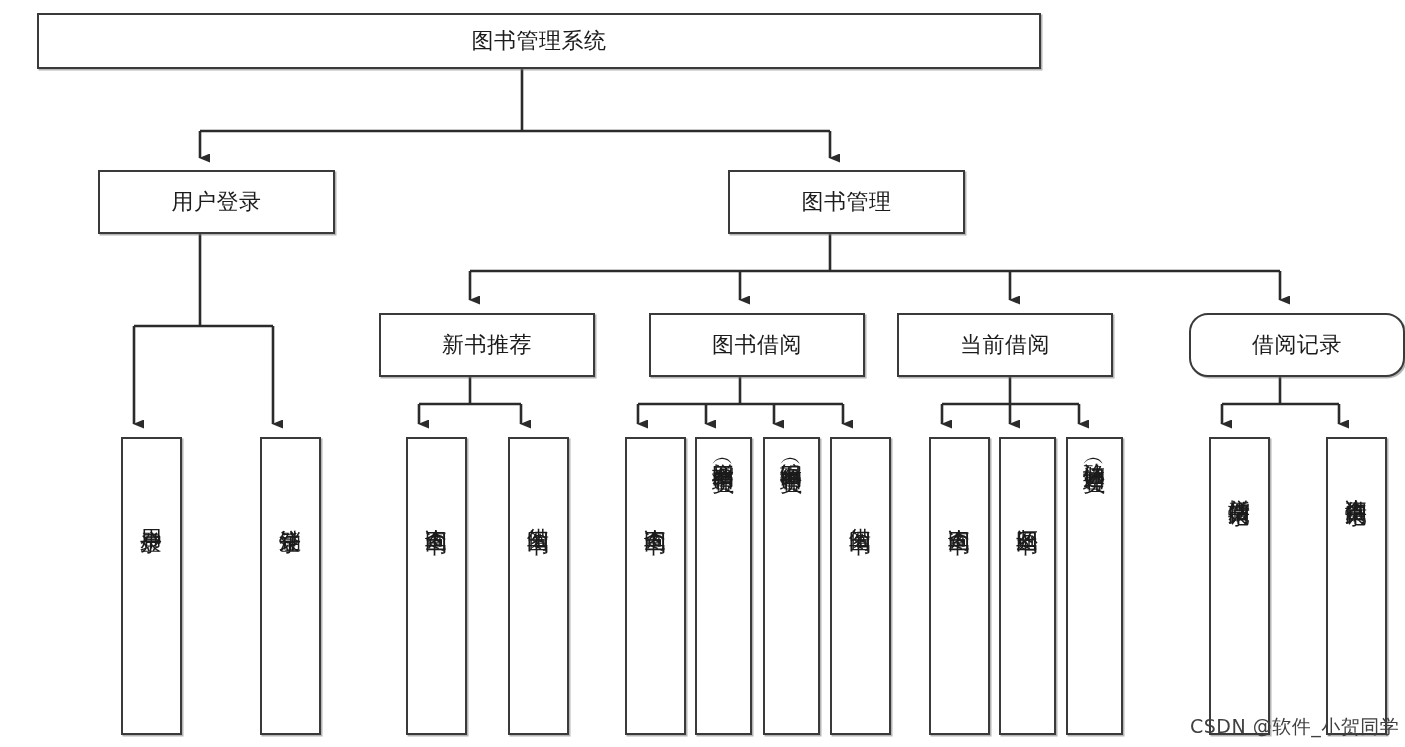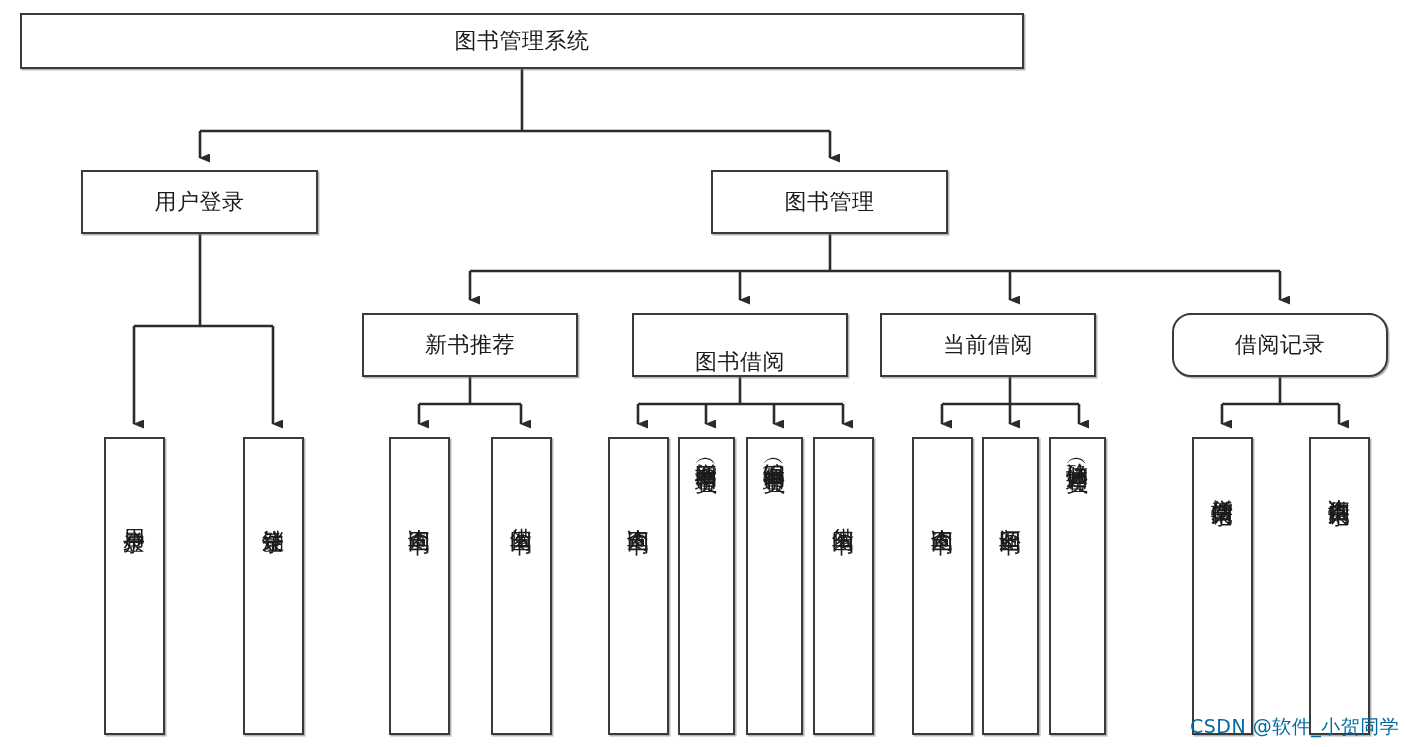--- a/index.html
+++ b/index.html
@@ -28,20 +28,21 @@
   }
   .node {
     position: absolute;
     box-sizing: border-box;
     background: #ffffff;
     border: 2.5px solid #3a3a3a;
     display: flex;
     align-items: center;
     justify-content: center;
     box-shadow: 1.5px 1.5px 0 0 rgba(120,120,120,0.55);
+    margin-left: 17px;
   }
   .node .label {
     color: #1b1b1b;
     font-size: 22px;
     line-height: 1.18;
     letter-spacing: 0.5px;
     white-space: nowrap;
     text-align: center;
   }
   .node.leaf {
@@ -53,21 +54,21 @@
     writing-mode: vertical-rl;
     text-orientation: upright;
     white-space: normal;
     font-size: 22px;
     line-height: 1.05;
     letter-spacing: 1.5px;
     max-height: 100%;
   }
   .watermark {
     position: absolute;
-    color: #0369a1;
+    color: #404040;
     font-size: 19px;
     letter-spacing: 0.5px;
     white-space: nowrap;
     user-select: none;
   }
 </style>
 </head>
 <body>
 
 <div id="canvas">
@@ -131,21 +132,21 @@
   </div>
 
   <div class="node" style="left:711px; top:170px; width:237px; height:64px;align-items:center;">
     <span class="label">图书管理</span>
   </div>
 
   <div class="node" style="left:362px; top:313px; width:216px; height:64px;">
     <span class="label">新书推荐</span>
   </div>
 
-  <div class="node" style="left:632px; top:313px; width:216px; height:64px;align-items:flex-end;">
+  <div class="node" style="left:632px; top:313px; width:216px; height:64px;">
     <span class="label">图书借阅</span>
   </div>
 
   <div class="node" style="left:880px; top:313px; width:216px; height:64px;">
     <span class="label">当前借阅</span>
   </div>
 
   <div class="node" style="left:1172px; top:313px; width:216px; height:64px;border-radius:19px;">
     <span class="label">借阅记录</span>
   </div>

